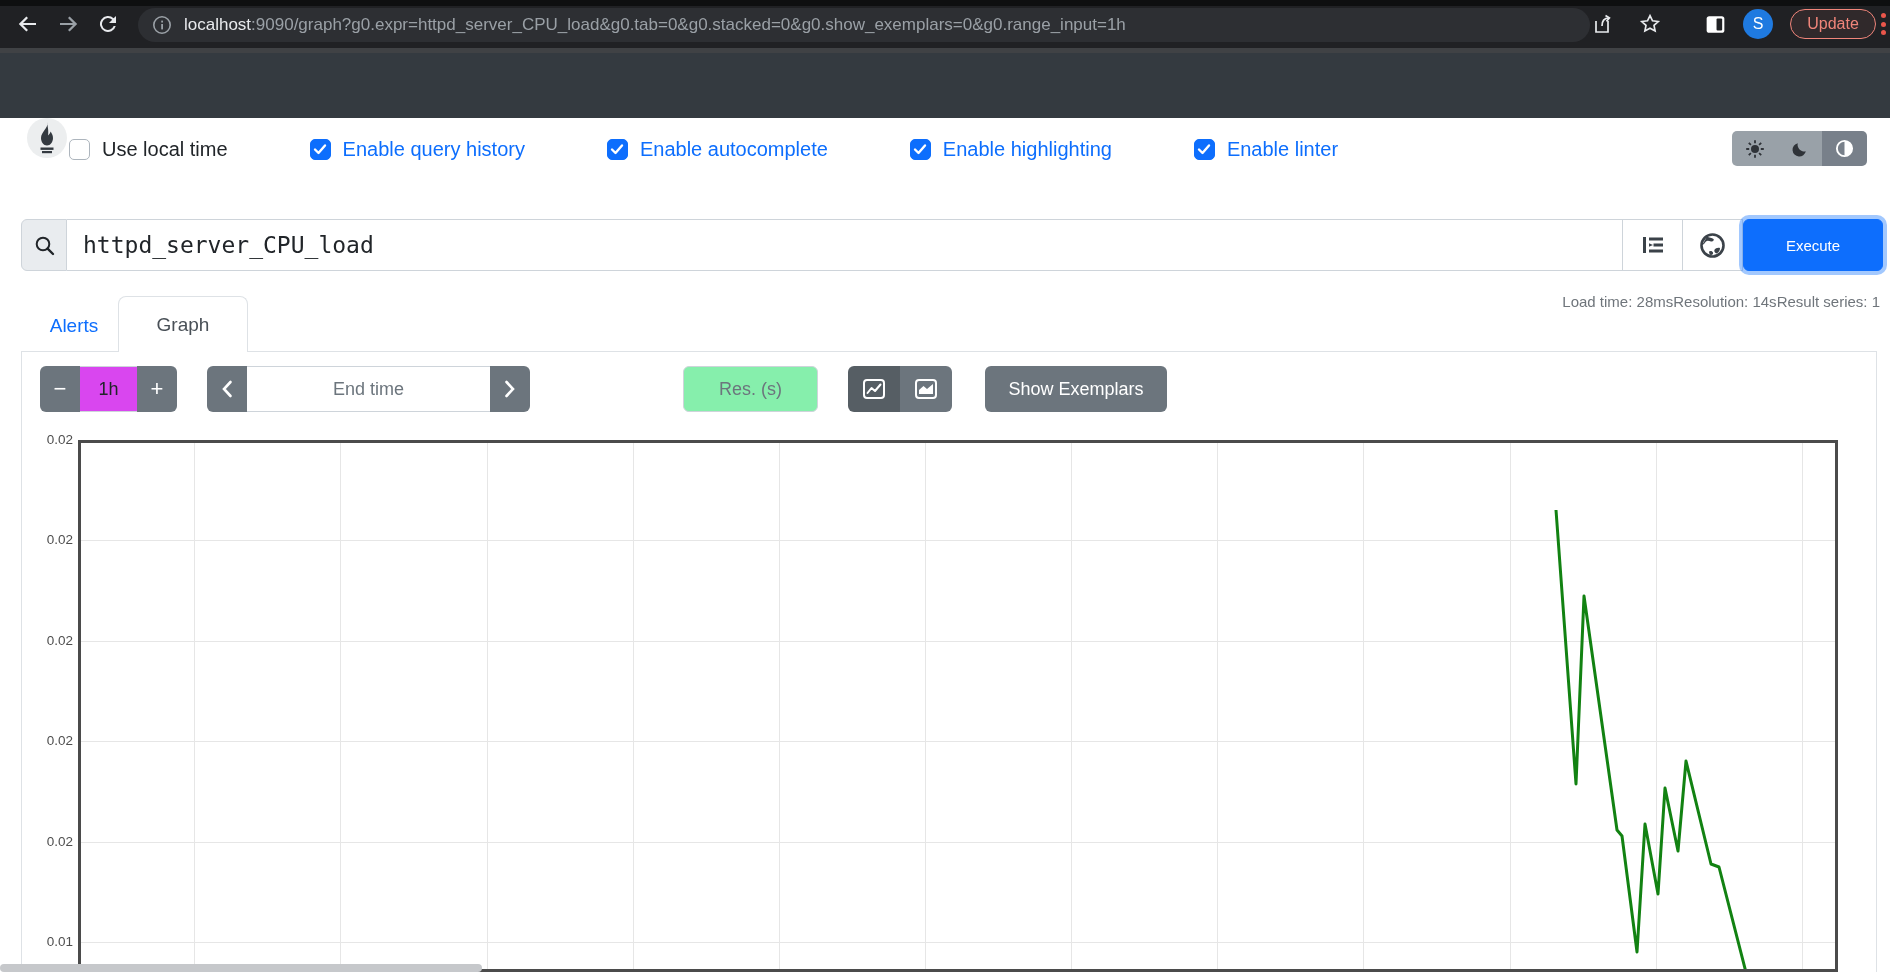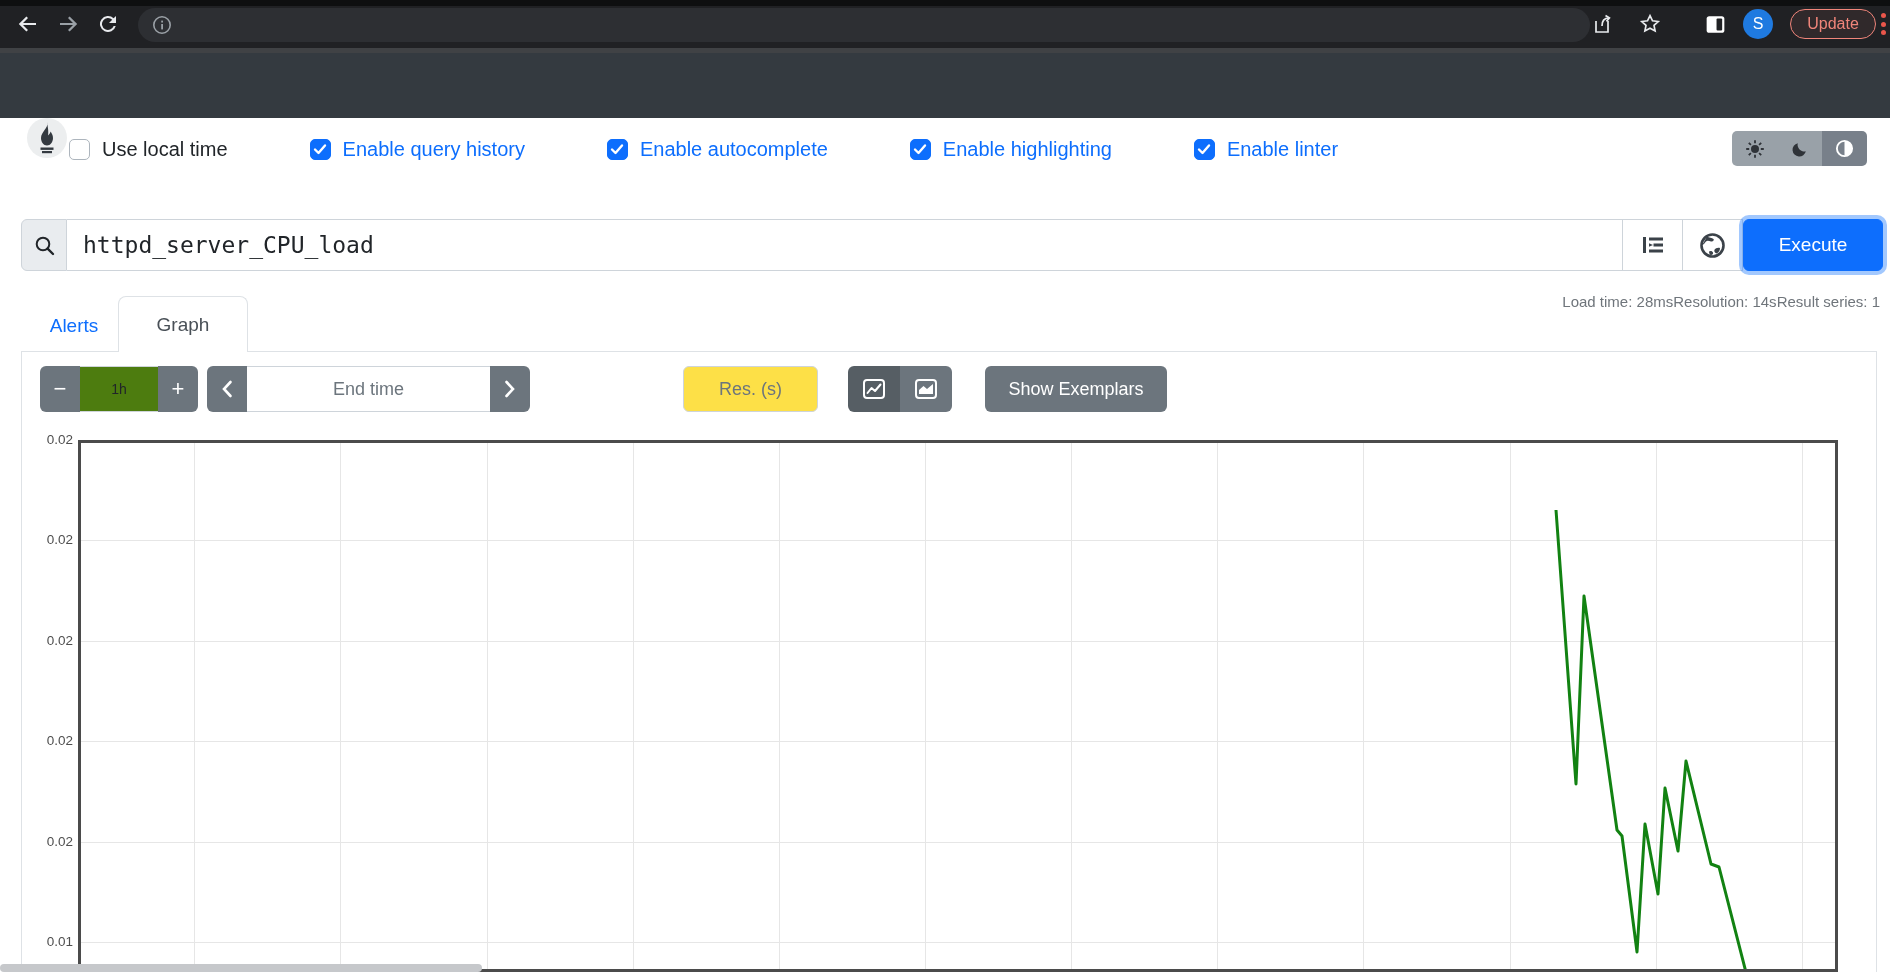--- a/index.html
+++ b/index.html
@@ -39,42 +39,42 @@
   .setting.checked .cbox { background:#0d6efd; border-color:#0d6efd; }
   .setting.checked .cbox svg { display:block; }
   .cbox svg { display:none; }
   .setting.checked .setting-label { color:#0d6efd; }
 
   
   #query-row { position:absolute; left:21px; top:219px; width:1862px; height:52px; display:flex; }
   #search-addon { width:46px; background:#e9ecef; border:1px solid #ced4da; border-radius:6px 0 0 6px; display:flex; align-items:center; justify-content:center; }
   #query-input { flex:1; border:1px solid #ced4da; border-left:none; background:#fff; display:flex; align-items:center; padding-left:16px; font-family:"DejaVu Sans Mono", monospace; font-size:23px; color:#212529; }
   .qg-ico-btn { width:60px; border:1px solid #ced4da; border-left:none; background:#fff; display:flex; align-items:center; justify-content:center; }
-  #execute-btn { width:140px; background:#0d6efd; color:#fff; font-size:19px; border:1px solid #0d6efd; border-radius:6px; display:flex; align-items:center; justify-content:center; box-shadow:0 0 0 4px rgba(49,132,253,0.45); z-index:3; }
+  #execute-btn { width:140px; background:#0d6efd; color:#fff; font-size:15px; border:1px solid #0d6efd; border-radius:6px; display:flex; align-items:center; justify-content:center; box-shadow:0 0 0 4px rgba(49,132,253,0.45); z-index:3; }
 
   
   #stats-row { position:absolute; right:10px; top:293px; display:flex; font-size:15px; color:#6f757b; }
 
   
   #tab-table { position:absolute; left:30px; top:300px; width:88px; height:52px; display:flex; align-items:center; justify-content:center; font-size:19px; color:#0d6efd; }
   #tab-graph { position:absolute; left:118px; top:296px; width:130px; height:56px; background:#fff; border:1px solid #dee2e6; border-bottom:none; border-radius:8px 8px 0 0; display:flex; align-items:center; justify-content:center; font-size:19px; color:#495057; z-index:2; }
   #panel { position:absolute; left:21px; top:351px; width:1856px; height:621px; background:#fff; border:1px solid #dee2e6; border-bottom:none; }
 
   
   .ctl { position:absolute; top:366px; height:46px; }
   .gbtn { background:#6c757d; color:#fff; display:flex; align-items:center; justify-content:center; font-size:22px; }
   #range-group { left:40px; display:flex; }
   #btn-range-minus { width:40px; border-radius:6px 0 0 6px; }
-  #range-input { width:78px; border:1px solid #ced4da; border-left:none; border-right:none; display:flex; align-items:center; justify-content:center; font-size:14px; color:#212529; background:#4d7c0f; }
+  #range-input { width:57px; border:1px solid #ced4da; border-left:none; border-right:none; display:flex; align-items:center; justify-content:center; font-size:18px; color:#212529; background:#d946ef; }
   #btn-range-plus { width:40px; border-radius:0 6px 6px 0; }
   #time-group { left:207px; display:flex; }
   #btn-time-back { width:40px; border-radius:6px 0 0 6px; }
   #endtime-input { width:243px; border:1px solid #ced4da; border-left:none; border-right:none; display:flex; align-items:center; justify-content:center; font-size:18px; color:#6c757d; background:#fff; }
   #btn-time-fwd { width:40px; border-radius:0 6px 6px 0; }
-  #res-input { left:683px; width:135px; border:1px solid #ced4da; border-radius:6px; display:flex; align-items:center; justify-content:center; font-size:18px; color:#6c757d; background:#fde047; }
+  #res-input { left:683px; width:135px; border:1px solid #ced4da; border-radius:6px; display:flex; align-items:center; justify-content:center; font-size:18px; color:#6c757d; background:#86efac; }
   #charttype-group { left:848px; display:flex; border-radius:6px; overflow:hidden; }
   .ct-btn { width:52px; height:46px; display:flex; align-items:center; justify-content:center; background:#6c757d; }
   .ct-btn.active { background:#565e64; }
   #exemplars-btn { left:985px; width:182px; border-radius:6px; font-size:18px; }
 
   
   #yaxis { position:absolute; left:0; top:424px; width:73px; height:548px; }
   .ytick { position:absolute; right:0; width:73px; text-align:right; font-size:13.5px; color:#4f4f4f; }
   #plot { position:absolute; left:78px; top:440px; width:1760px; height:532px; border:3px solid #4b4b4b; background:#fff; }
   #hthumb { position:absolute; left:0; top:964px; width:482px; height:8px; background:#c6c8cb; border-radius:4px; z-index:5; }
@@ -104,20 +104,21 @@
   </div>
 
   <div id="omnibox">
     <span id="omni-info">
       <svg width="20" height="20" viewBox="0 0 20 20">
           <circle cx="10" cy="10" r="8.2" fill="none" stroke="#9aa0a6" stroke-width="1.6"></circle>
           <rect x="9.2" y="9" width="1.8" height="5.4" fill="#9aa0a6"></rect>
           <rect x="9.2" y="5.6" width="1.8" height="1.9" fill="#9aa0a6"></rect>
         </svg>
     </span>
+    <span id="url"><span class="host">localhost</span><span class="rest">:9090/graph?g0.expr=httpd_server_CPU_load&amp;g0.tab=0&amp;g0.stacked=0&amp;g0.show_exemplars=0&amp;g0.range_input=1h</span></span>
   </div>
 
   <div class="nav-ico" style="left:1589px;">
     <svg width="24" height="24" viewBox="0 0 24 24" fill="none" stroke="#e8eaed" stroke-width="1.7">
         <path d="M5 9v11h12V9"></path>
         <path d="M11 14c0-5 2-8 7-8"></path>
         <path d="M14.5 3.5 18.4 6l-3 3.4"></path>
       </svg>
   </div>
   <div class="nav-ico" style="left:1636px;">

